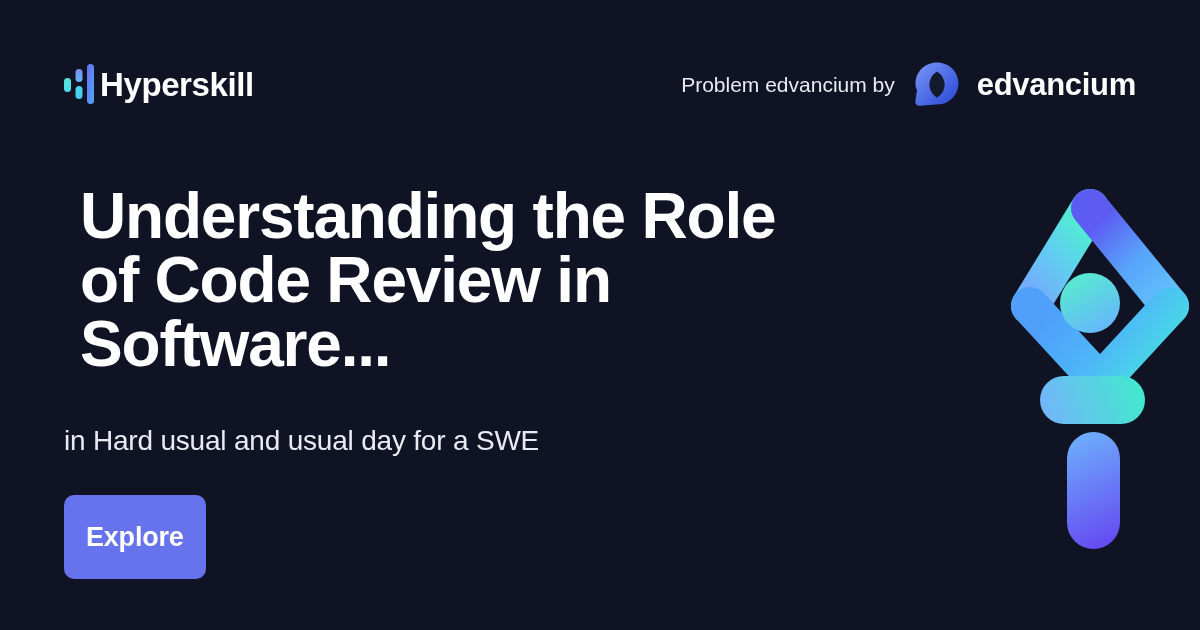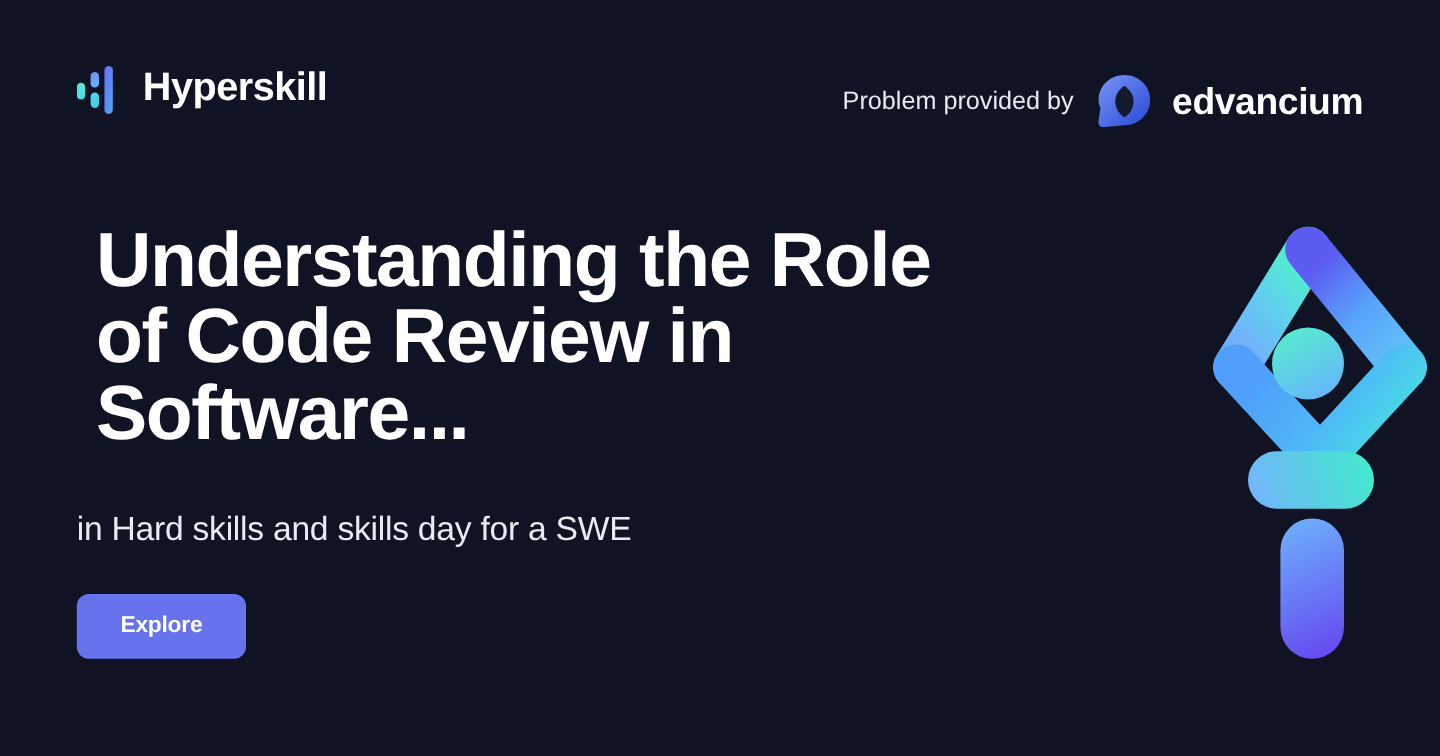--- a/index.html
+++ b/index.html
@@ -29,22 +29,22 @@
     left: 64px;
     right: 64px;
     height: 58px;
   }
 
   .brand {
     position: absolute;
     left: 0;
     top: 0;
     display: flex;
-    align-items: flex-start;
-    gap: 21px;
+    align-items: center;
+    gap: 2px;
     height: 58px;
   }
 
   .brand-mark {
     width: 34px;
     height: 40px;
     display: block;
   }
 
   .brand-name {
@@ -125,29 +125,29 @@
 
   
   .cta {
     position: absolute;
     left: 64px;
     top: 495px;
     display: inline-flex;
     align-items: center;
     justify-content: center;
     min-width: 141px;
-    height: 54px;
+    height: 84px;
     padding: 0 22px;
     box-sizing: border-box;
     background: #6673ed;
     border: none;
     border-radius: 10px;
     color: #ffffff;
     font-family: "Liberation Sans", sans-serif;
-    font-size: 19px;
+    font-size: 27px;
     font-weight: bold;
     letter-spacing: -0.2px;
     cursor: pointer;
   }
 
   
   .artwork {
     position: absolute;
     right: 0px;
     top: 170px;
@@ -192,21 +192,21 @@
           <rect x="0" y="14" width="7" height="14" rx="3.5" fill="url(#hsBarA)"></rect>
           <rect x="11.5" y="5" width="7" height="13" rx="3.5" fill="url(#hsBarB)"></rect>
           <rect x="11.5" y="22" width="7" height="13" rx="3.5" fill="url(#hsBarC)"></rect>
           <rect x="23" y="0" width="7" height="40" rx="3.5" fill="url(#hsBarD)"></rect>
         </svg>
       </span>
       <span class="brand-name">Hyperskill</span>
     </div>
 
     <div class="provider">
-      <span class="provider-label">Problem provided by</span>
+      <span class="provider-label">Problem edvancium by</span>
       <span class="provider-brand">
         <span>
           <svg class="provider-mark" viewBox="0 0 48 48" xmlns="http://www.w3.org/2000/svg" aria-hidden="true">
             <defs>
               <linearGradient id="edvGrad" x1="0" y1="0" x2="1" y2="1">
                 <stop offset="0%" stop-color="#7b96f9"></stop>
                 <stop offset="100%" stop-color="#2546d4"></stop>
               </linearGradient>
             </defs>
             <path d="M24 2.5
@@ -225,21 +225,21 @@
           </svg>
         </span>
         <span class="provider-name">edvancium</span>
       </span>
     </div>
 
   </div>
 
   <div class="content">
     <h1 class="headline">Understanding the Role of Code Review in Software...</h1>
-    <p class="subtitle">in Hard skills and skills day for a SWE</p>
+    <p class="subtitle">in Hard usual and usual day for a SWE</p>
   </div>
 
   <button class="cta">Explore</button>
 
   <div class="artwork">
     <svg viewBox="0 0 200 400" xmlns="http://www.w3.org/2000/svg" aria-hidden="true">
       <defs>
         <linearGradient id="artPentLeft" x1="0.62" y1="0.02" x2="0.05" y2="0.82">
           <stop offset="0%" stop-color="#52ebd2"></stop>
           <stop offset="45%" stop-color="#5fd0ef"></stop>

